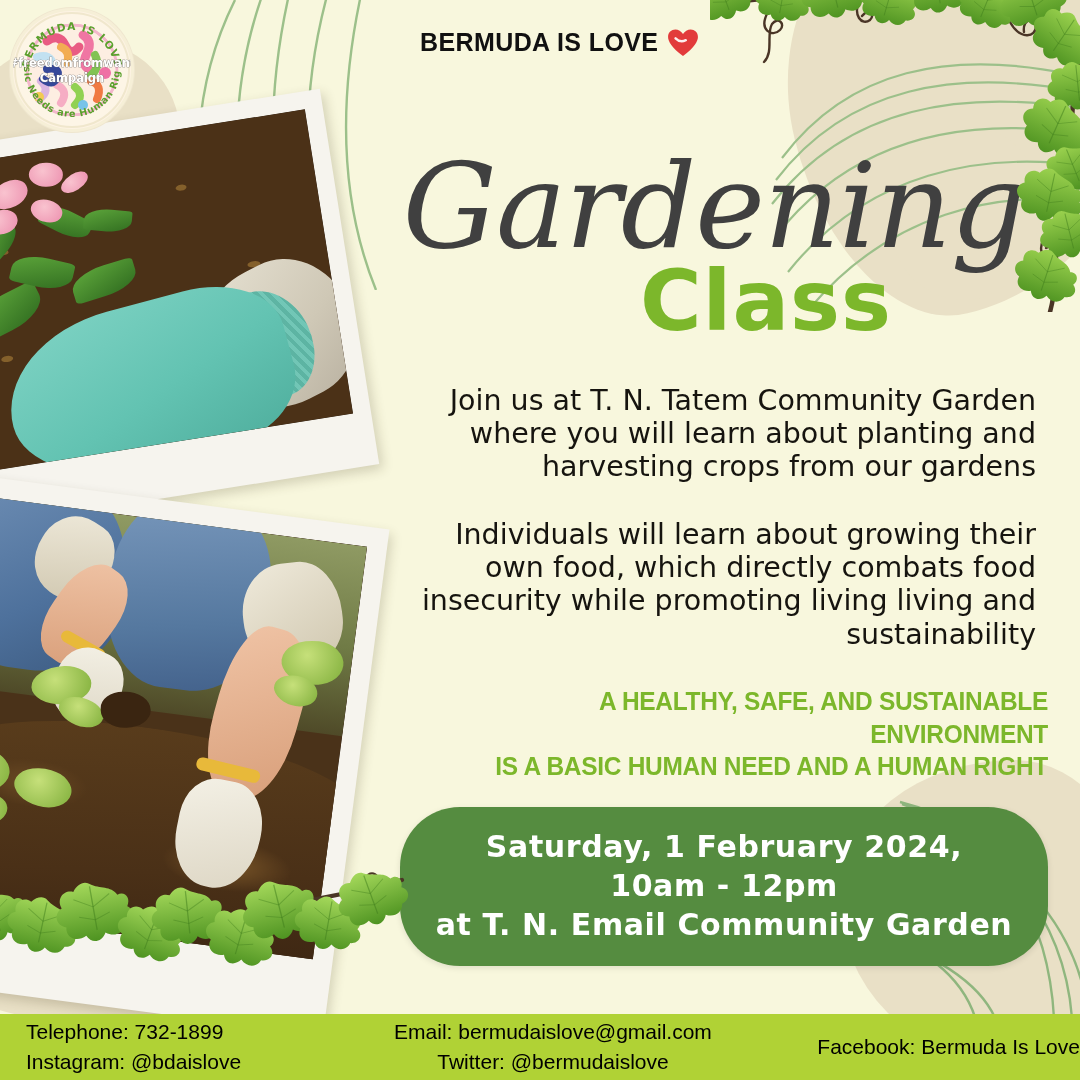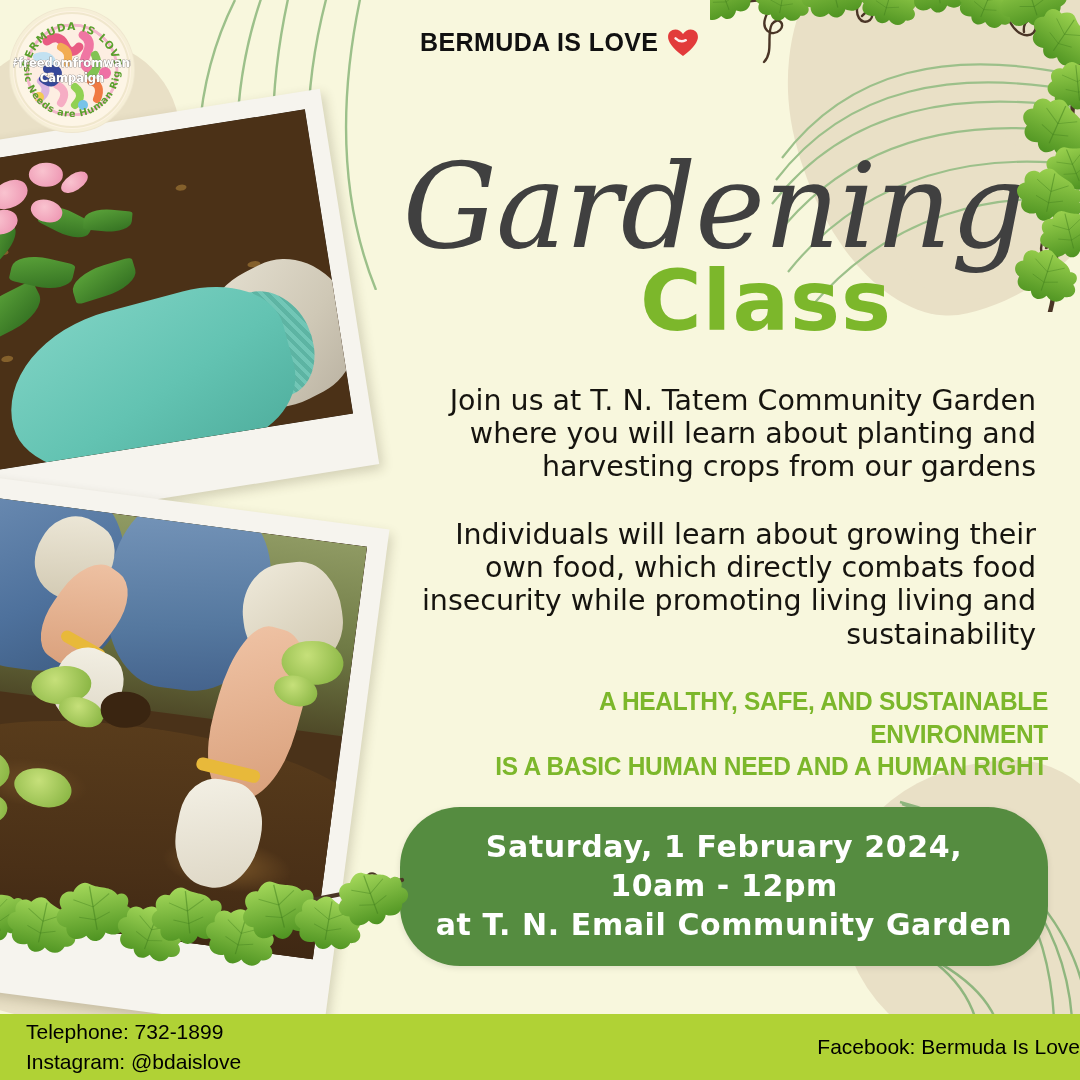--- a/index.html
+++ b/index.html
@@ -493,18 +493,22 @@
       <div>Saturday, 1 February 2024, 10am - 12pm</div>
       <div>at T. N. Email Community Garden</div>
     </div>
   </div>
 
   <div class="footer">
     <div class="col left">
       <div>Telephone: 732-1899</div>
       <div>Instagram: @bdaislove</div>
     </div>
+    <div class="col center">
+      <div>Email: bermudaislove@gmail.com</div>
+      <div>Twitter: @bermudaislove</div>
+    </div>
     <div class="col right">
       <div>Facebook: Bermuda Is Love</div>
     </div>
   </div>
 
 </div>
 
 </body></html>

